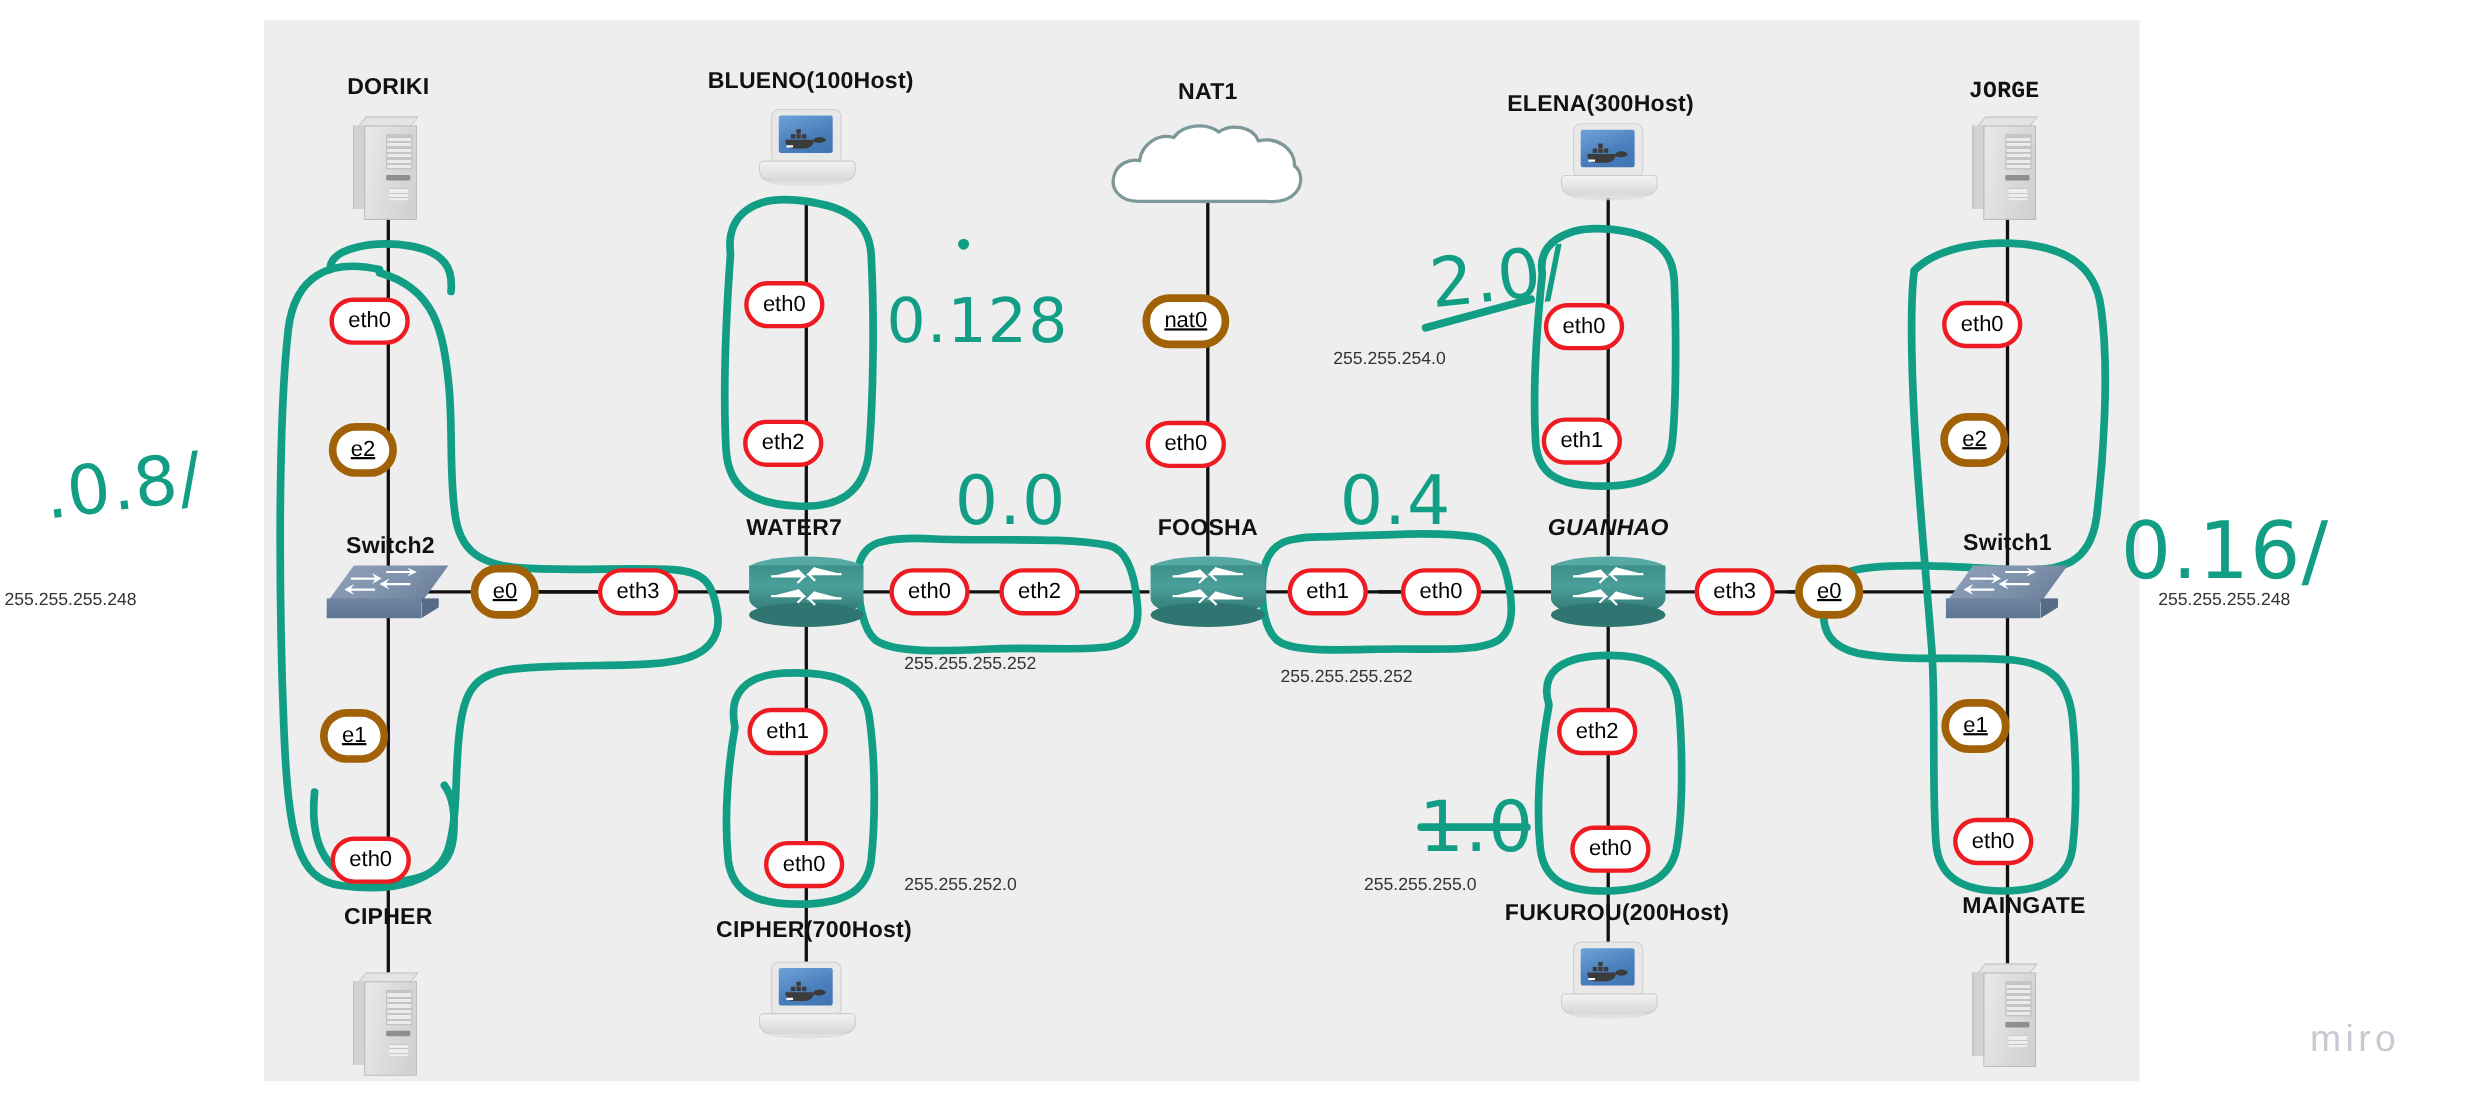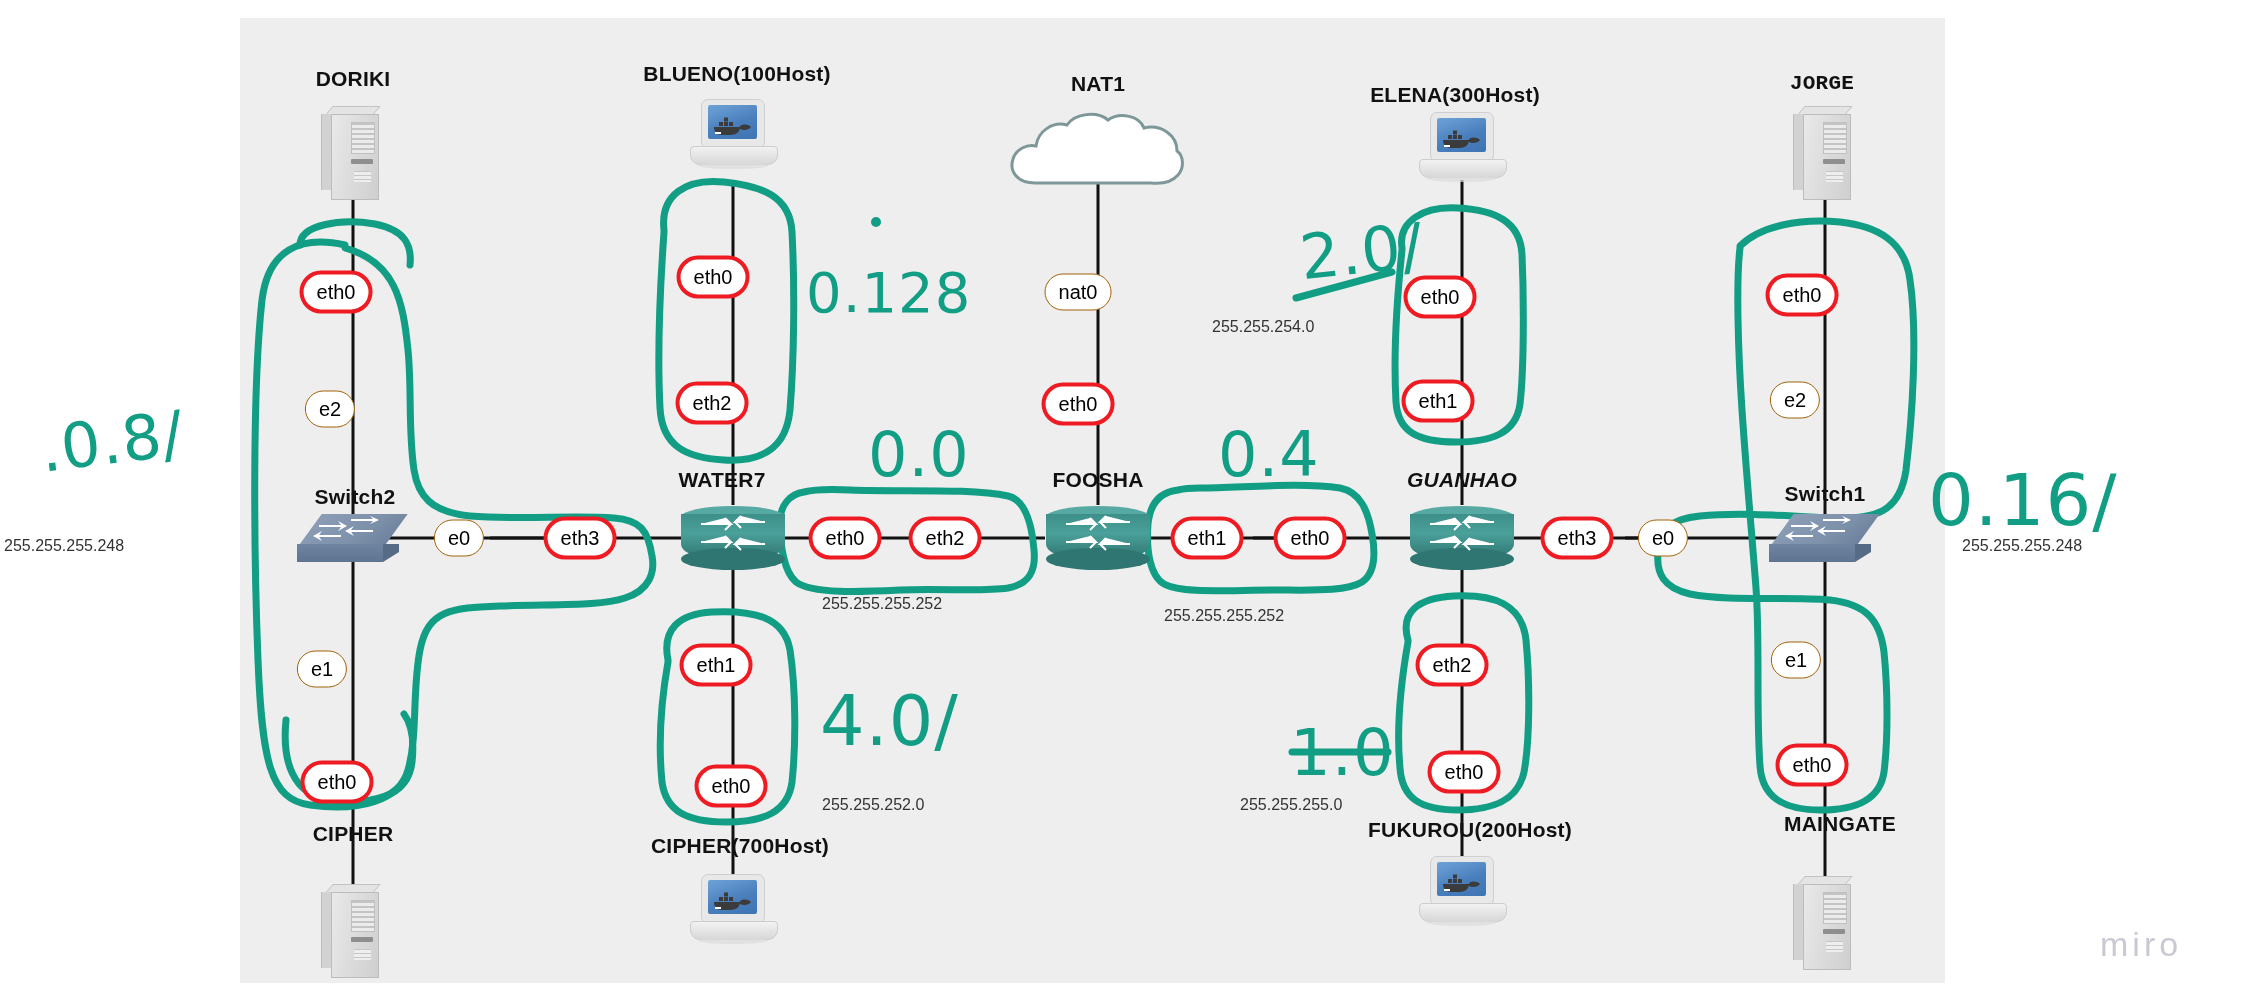--- a/index.html
+++ b/index.html
@@ -48,21 +48,21 @@
     background: #ffffff;
     border-radius: 999px;
     font-size: 20px;
     line-height: 1;
     padding: 7px 13px 8px 13px;
     white-space: nowrap;
     color: #000000;
     font-family: "Liberation Sans", sans-serif;
   }
   .iface.red   { border: 4px solid #ee1c22; }
-  .iface.green { border: 1px solid #a16207; }
+  .iface.green { border: 7px solid #a16207; text-decoration: underline; }
   .mask {
     position: absolute;
     font-size: 16px;
     color: #333333;
     white-space: nowrap;
     font-family: "Liberation Sans", sans-serif;
   }
   .hand {
     position: absolute;
     color: #119e84;
@@ -533,21 +533,20 @@
   <div class="mask" style="left:1164px; top:607px;">255.255.255.252</div>
   <div class="mask" style="left:822px;  top:796px;">255.255.252.0</div>
   <div class="mask" style="left:1240px; top:796px;">255.255.255.0</div>
   <div class="mask" style="left:1962px; top:537px;">255.255.255.248</div>
 
   <div class="hand" style="left:40px;   top:405px; transform:rotate(-7deg);">.0.8/</div>
   <div class="hand" style="left:806px;  top:260px; font-size:56px;">0.128</div>
   <div class="hand" style="left:868px;  top:418px;">0.0</div>
   <div class="hand" style="left:1218px; top:418px;">0.4</div>
   <div class="hand" style="left:1300px; top:215px; transform:rotate(-6deg);">2.0/</div>
-  <div class="hand" style="left:820px;  top:680px; font-size:70px;">4.0/</div>
   <div class="hand" style="left:1290px; top:716px; font-size:64px;">1.0</div>
   <div class="hand" style="left:1928px; top:458px; font-size:72px;">0.16/</div>
 
   <svg class="layer">
     <g stroke="#119e84" stroke-width="7" fill="none" stroke-linecap="round">
       <line x1="1296" y1="298" x2="1392" y2="272"></line>
       <line x1="1292" y1="752" x2="1388" y2="752"></line>
     </g>
   </svg>
 

